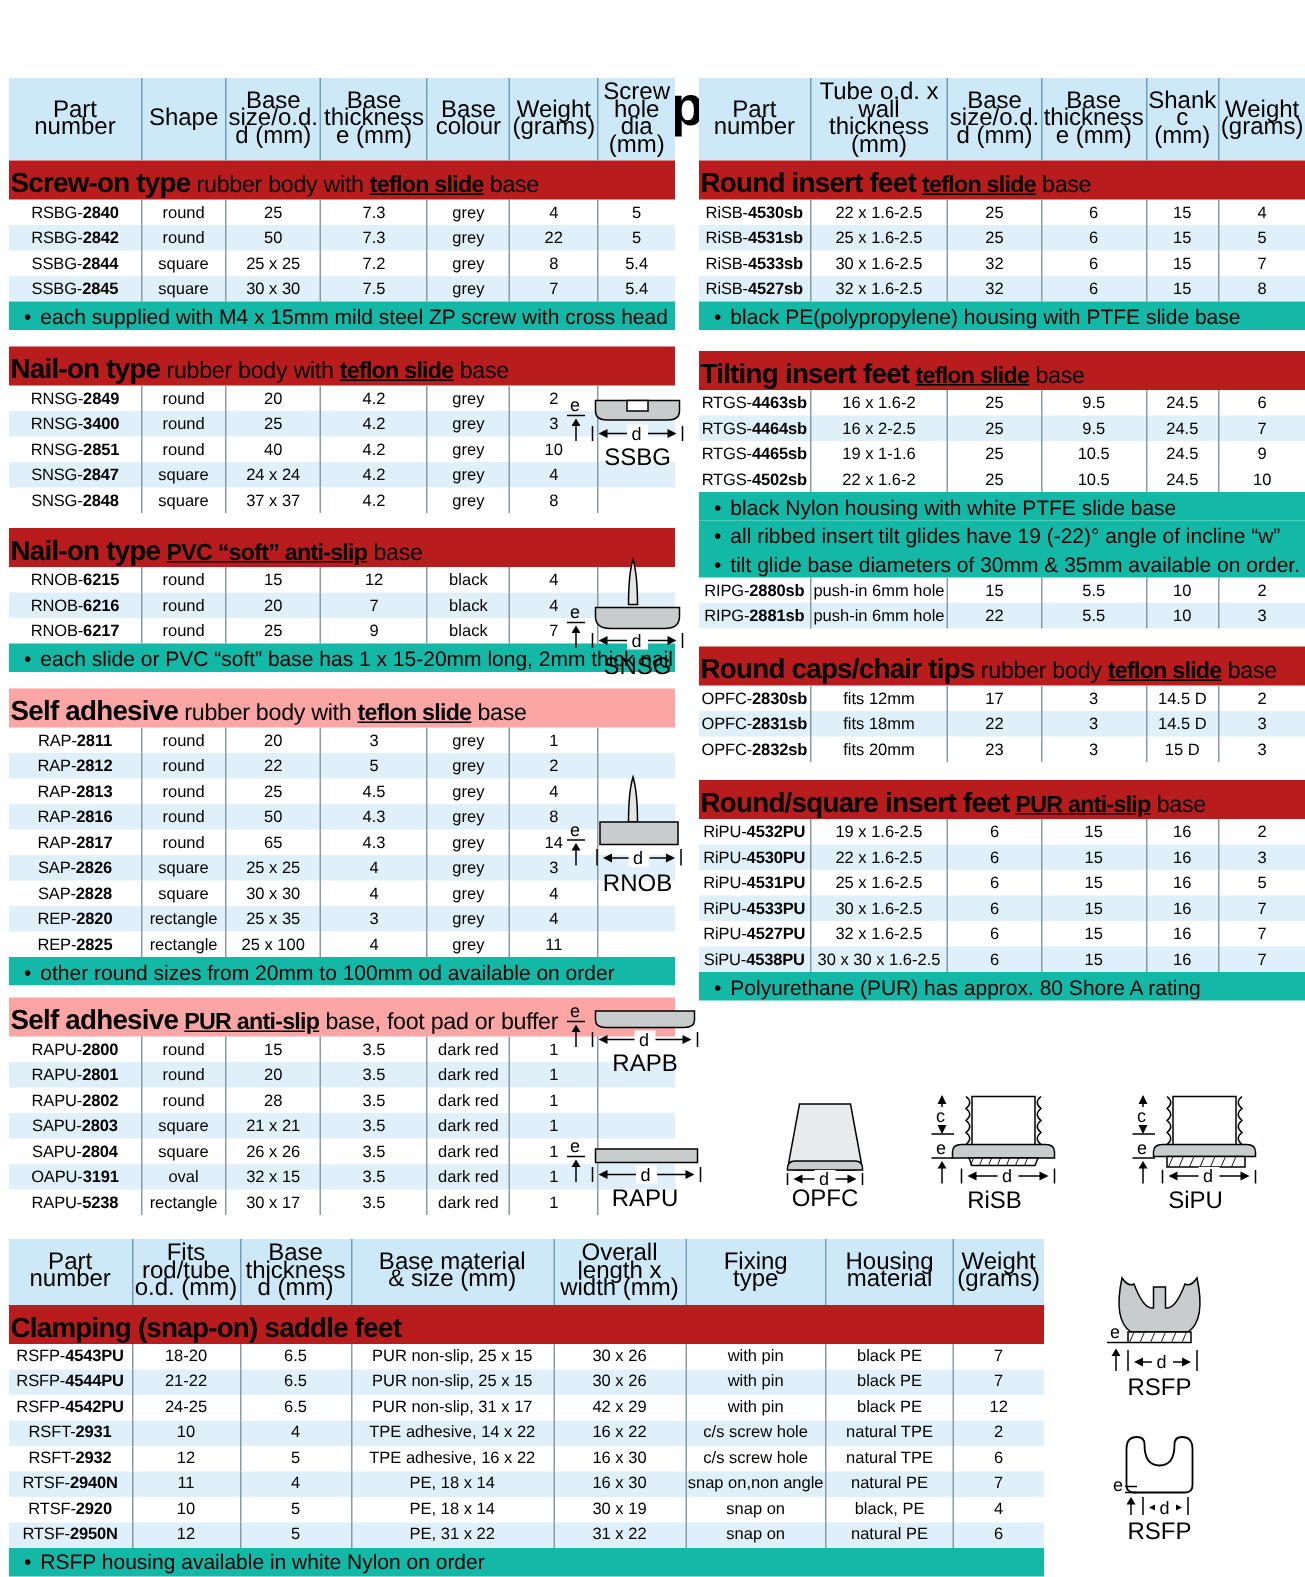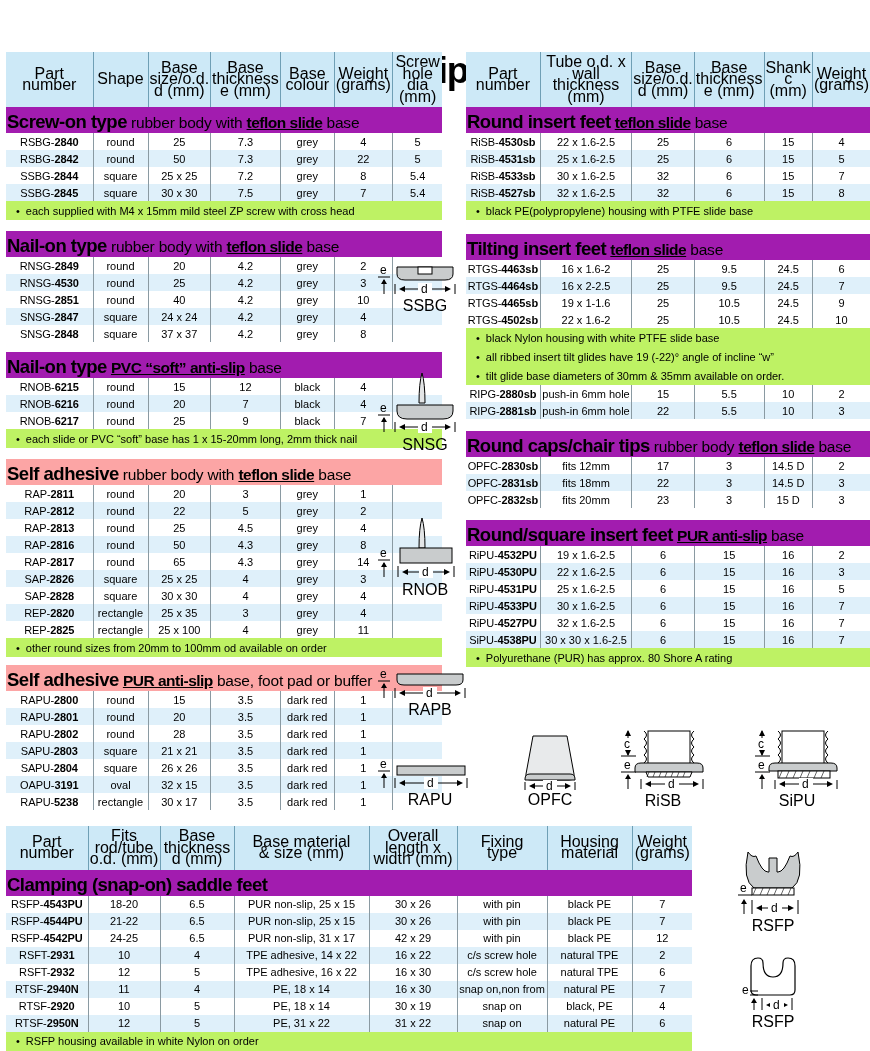--- a/index.html
+++ b/index.html
@@ -39,32 +39,32 @@
     border-left:1px solid #8a9aa2;
     white-space:nowrap;
   }
   table.cat td:first-child { border-left:none; }
   table.cat tr.alt td { background:#dff0fa; }
   td.pn { font-size:11px; letter-spacing:-0.1px;margin-top:16px; }
   td.pn b { font-weight:bold; }
 
   
   tr.sect td {
-    background:#a21caf; text-align:left; border-left:none;
+    background:#b91c1c; text-align:left; border-left:none;
     height:26px; padding-top:4px;
     font-size:18.5px; font-weight:bold; letter-spacing:-0.5px;
   }
   tr.sect.band td { background:#fca5a5; }
   tr.sect td span.reg { font-size:15.5px; font-weight:normal; letter-spacing:-0.2px;}
   tr.sect td span.ul { text-decoration:underline; font-weight:bold; font-size:15.5px;}
 
   
   tr.bul td {
-    background:#bef264; text-align:left; border-left:none;
-    font-size:11px; height:19px; padding-left:10px;
+    background:#14b8a6; text-align:left; border-left:none;
+    font-size:14px; height:19px; padding-left:10px;
   }
   tr.bul td::before { content:"\2022"; padding-right:6px; }
   tr.spacer td { background:#fff; border-left:none; height:11px; }
 
   .leftcol { position:absolute; left:6px; top:52px; }
   .rightcol { position:absolute; left:466px; top:52px; }
   .bottomtab { position:absolute; left:6px; top:826px; }
 
   
   .dia { position:absolute; text-align:center; }
@@ -157,21 +157,21 @@
           <tr>
             <td class="pn">RNSG-<b>2849</b></td>
             <td>round</td>
             <td>20</td>
             <td>4.2</td>
             <td>grey</td>
             <td>2</td>
             <td></td>
           </tr>
           <tr class="alt">
-            <td class="pn">RNSG-<b>4530</b></td>
+            <td class="pn">RNSG-<b>3400</b></td>
             <td>round</td>
             <td>25</td>
             <td>4.2</td>
             <td>grey</td>
             <td>3</td>
             <td></td>
           </tr>
           <tr>
             <td class="pn">RNSG-<b>2851</b></td>
             <td>round</td>
@@ -688,21 +688,21 @@
             <td>c/s screw hole</td>
             <td>natural TPE</td>
             <td>6</td>
           </tr>
           <tr class="alt">
             <td class="pn">RTSF-<b>2940N</b></td>
             <td>11</td>
             <td>4</td>
             <td>PE, 18 x 14</td>
             <td>16 x 30</td>
-            <td>snap on,non from</td>
+            <td>snap on,non angle</td>
             <td>natural PE</td>
             <td>7</td>
           </tr>
           <tr>
             <td class="pn">RTSF-<b>2920</b></td>
             <td>10</td>
             <td>5</td>
             <td>PE, 18 x 14</td>
             <td>30 x 19</td>
             <td>snap on</td>

